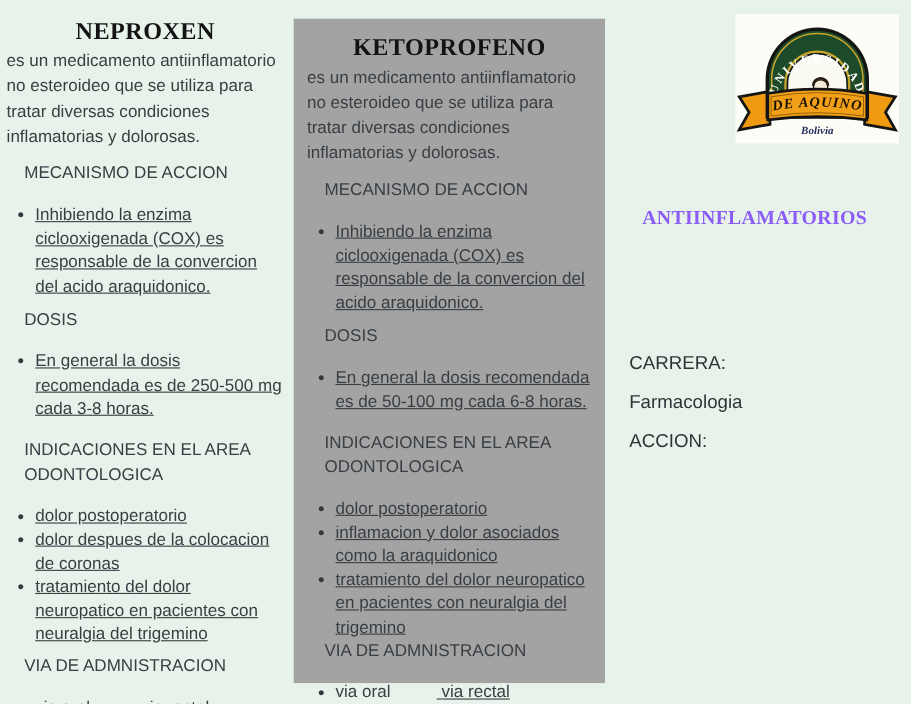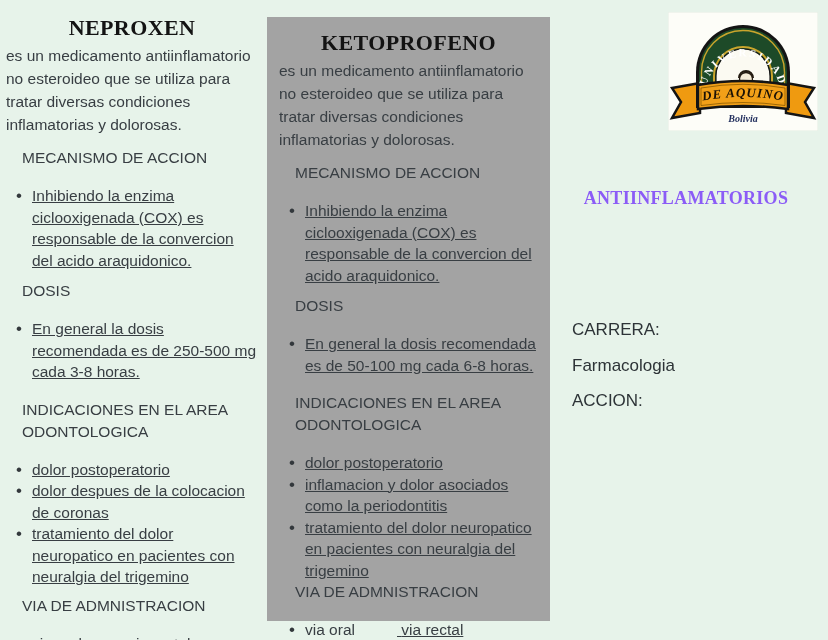--- a/index.html
+++ b/index.html
@@ -115,21 +115,21 @@
       <p class="sec-head">DOSIS</p>
       <ul class="bullets">
         <li>En general la dosis recomendada es de 50-100 mg cada 6-8 horas.</li>
       </ul>
     </div>
 
     <div class="sec sec-indic">
       <p class="sec-head">INDICACIONES EN EL AREA ODONTOLOGICA</p>
       <ul class="bullets">
         <li>dolor postoperatorio</li>
-        <li>inflamacion y dolor asociados como la periodontitis</li>
+        <li>inflamacion y dolor asociados como la araquidonico</li>
         <li>tratamiento del dolor neuropatico en pacientes con neuralgia del trigemino</li>
       </ul>
     </div>
 
     <div class="sec sec-via">
       <p class="sec-head">VIA DE ADMNISTRACION</p>
       <ul class="bullets">
         <li>
           <span class="via-left">via oral</span>
           <span class="via-right">via rectal</span>

